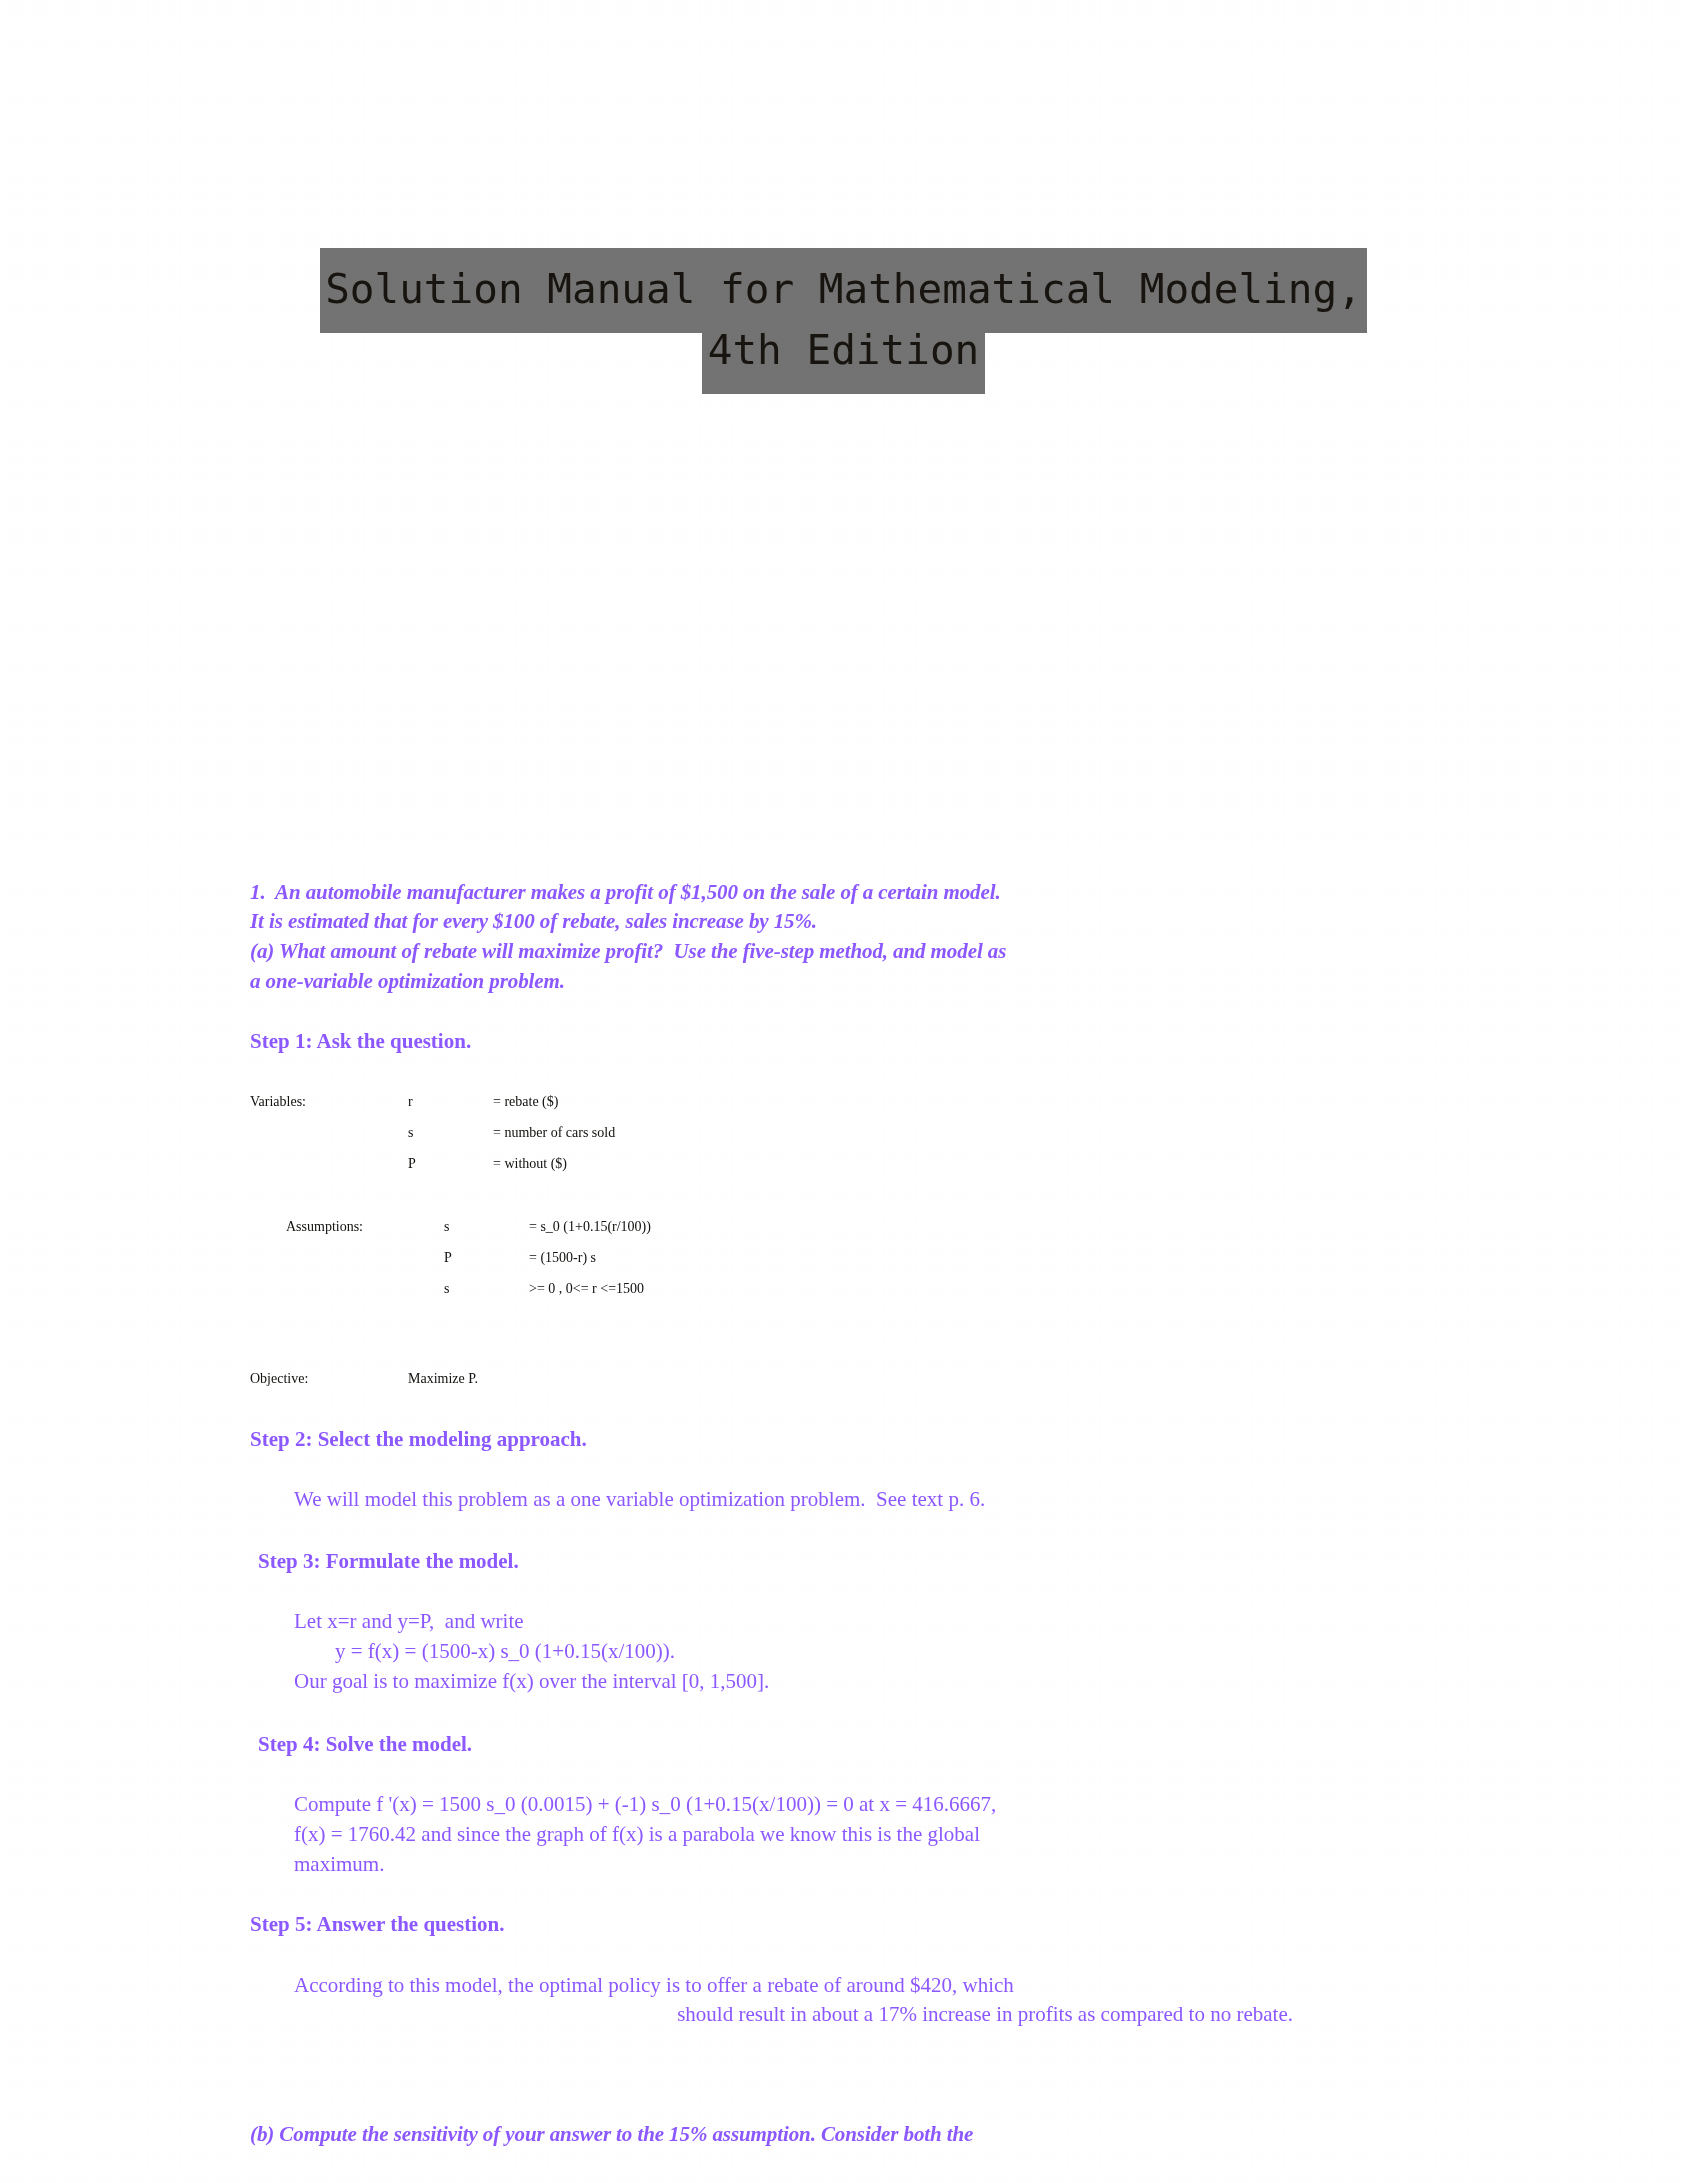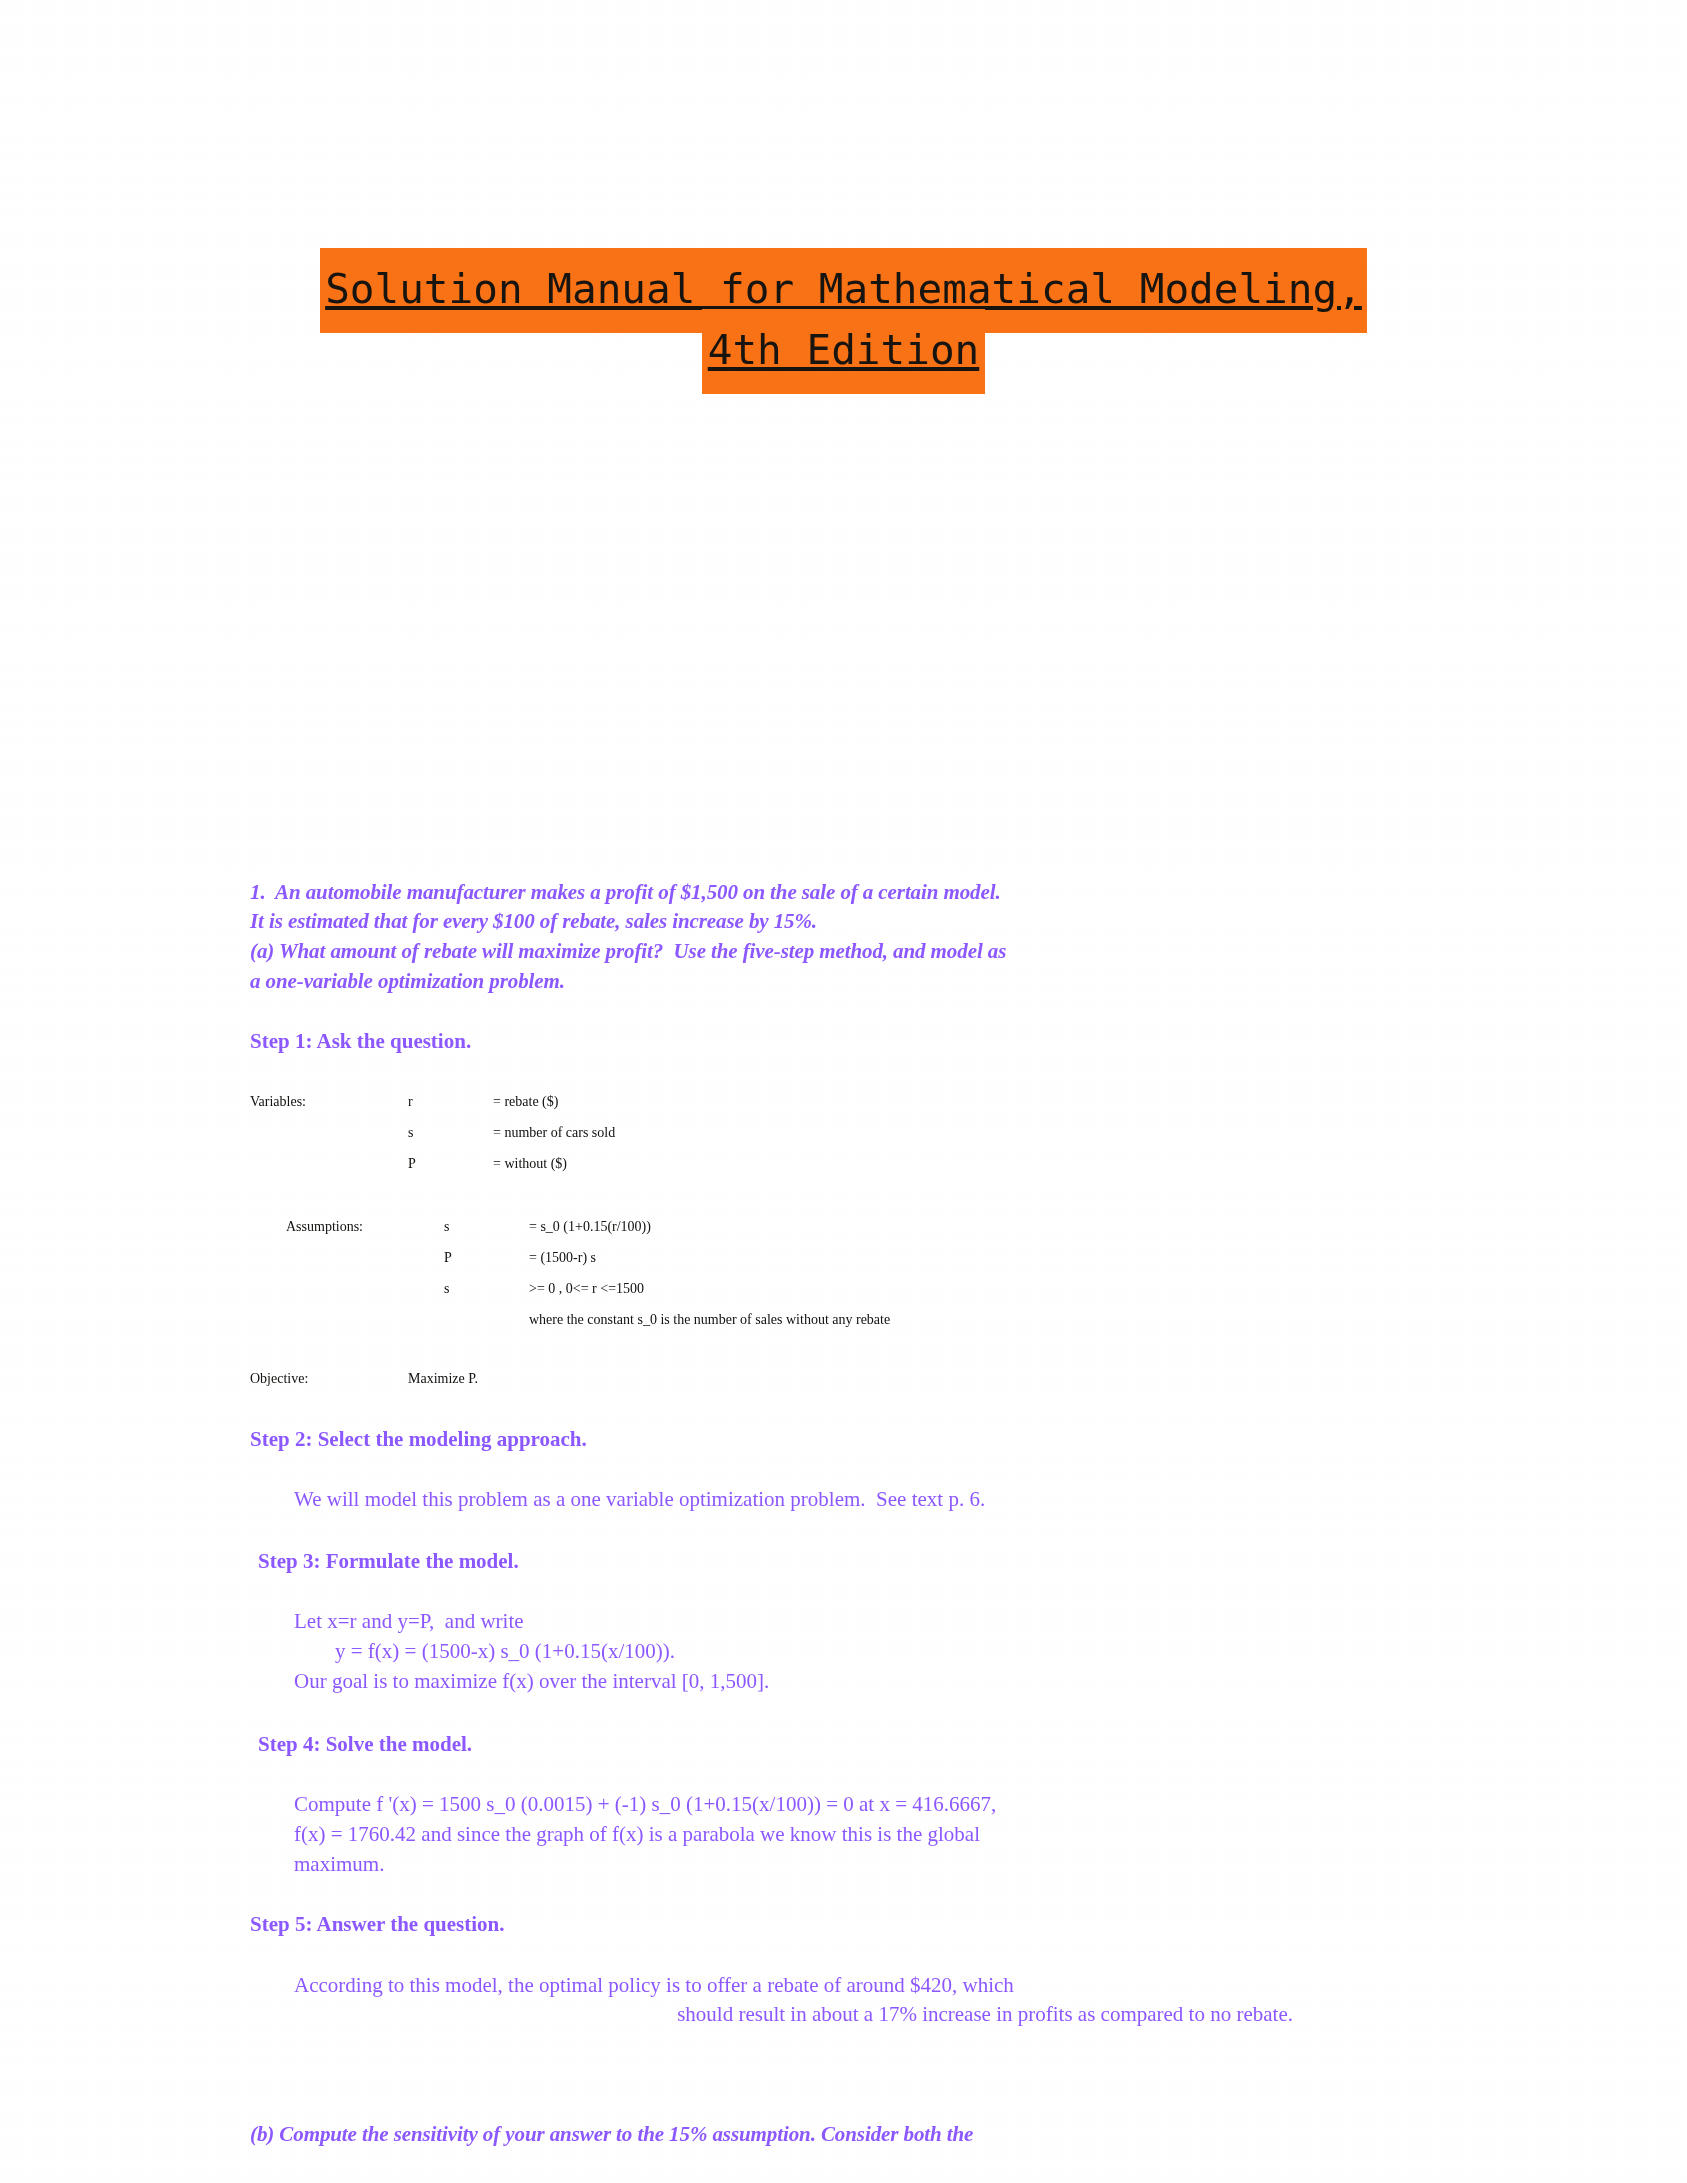--- a/index.html
+++ b/index.html
@@ -27,24 +27,23 @@
     font-size: 41px;
     line-height: 61px;
     color: #18140f;
     letter-spacing: 0px;
   }
   .title-line {
     display: block;
     white-space: pre;
   }
   .title-line > span.hl {
-    background-color: #f97316;
+    background-color: #737373;
     padding: 17px 5.3px 20px 5.3px;
     box-decoration-break: clone;
-    text-decoration: underline;
     -webkit-box-decoration-break: clone;
   }
 
   
   .scan {
     position: absolute;
     left: 0;
     top: 0;
     width: 1687px;
     height: 2183px;
@@ -134,21 +133,20 @@
       <span class="c-def">= (1500-r) s</span>
     </div>
     <div class="defrow">
       <span class="c-label"></span>
       <span class="c-var">s</span>
       <span class="c-def">&gt;= 0 , 0&lt;= r &lt;=1500</span>
     </div>
     <div class="defrow">
       <span class="c-label"></span>
       <span class="c-var"></span>
-      <span class="c-note">where the constant s_0 is the number of sales without any rebate</span>
     </div>
   </div>
 
   <div class="deftable" style="left:250px; top:1363px;">
     <div class="defrow">
       <span class="c-label">Objective:</span>
       <span class="c-def">Maximize P.</span>
     </div>
   </div>
 

